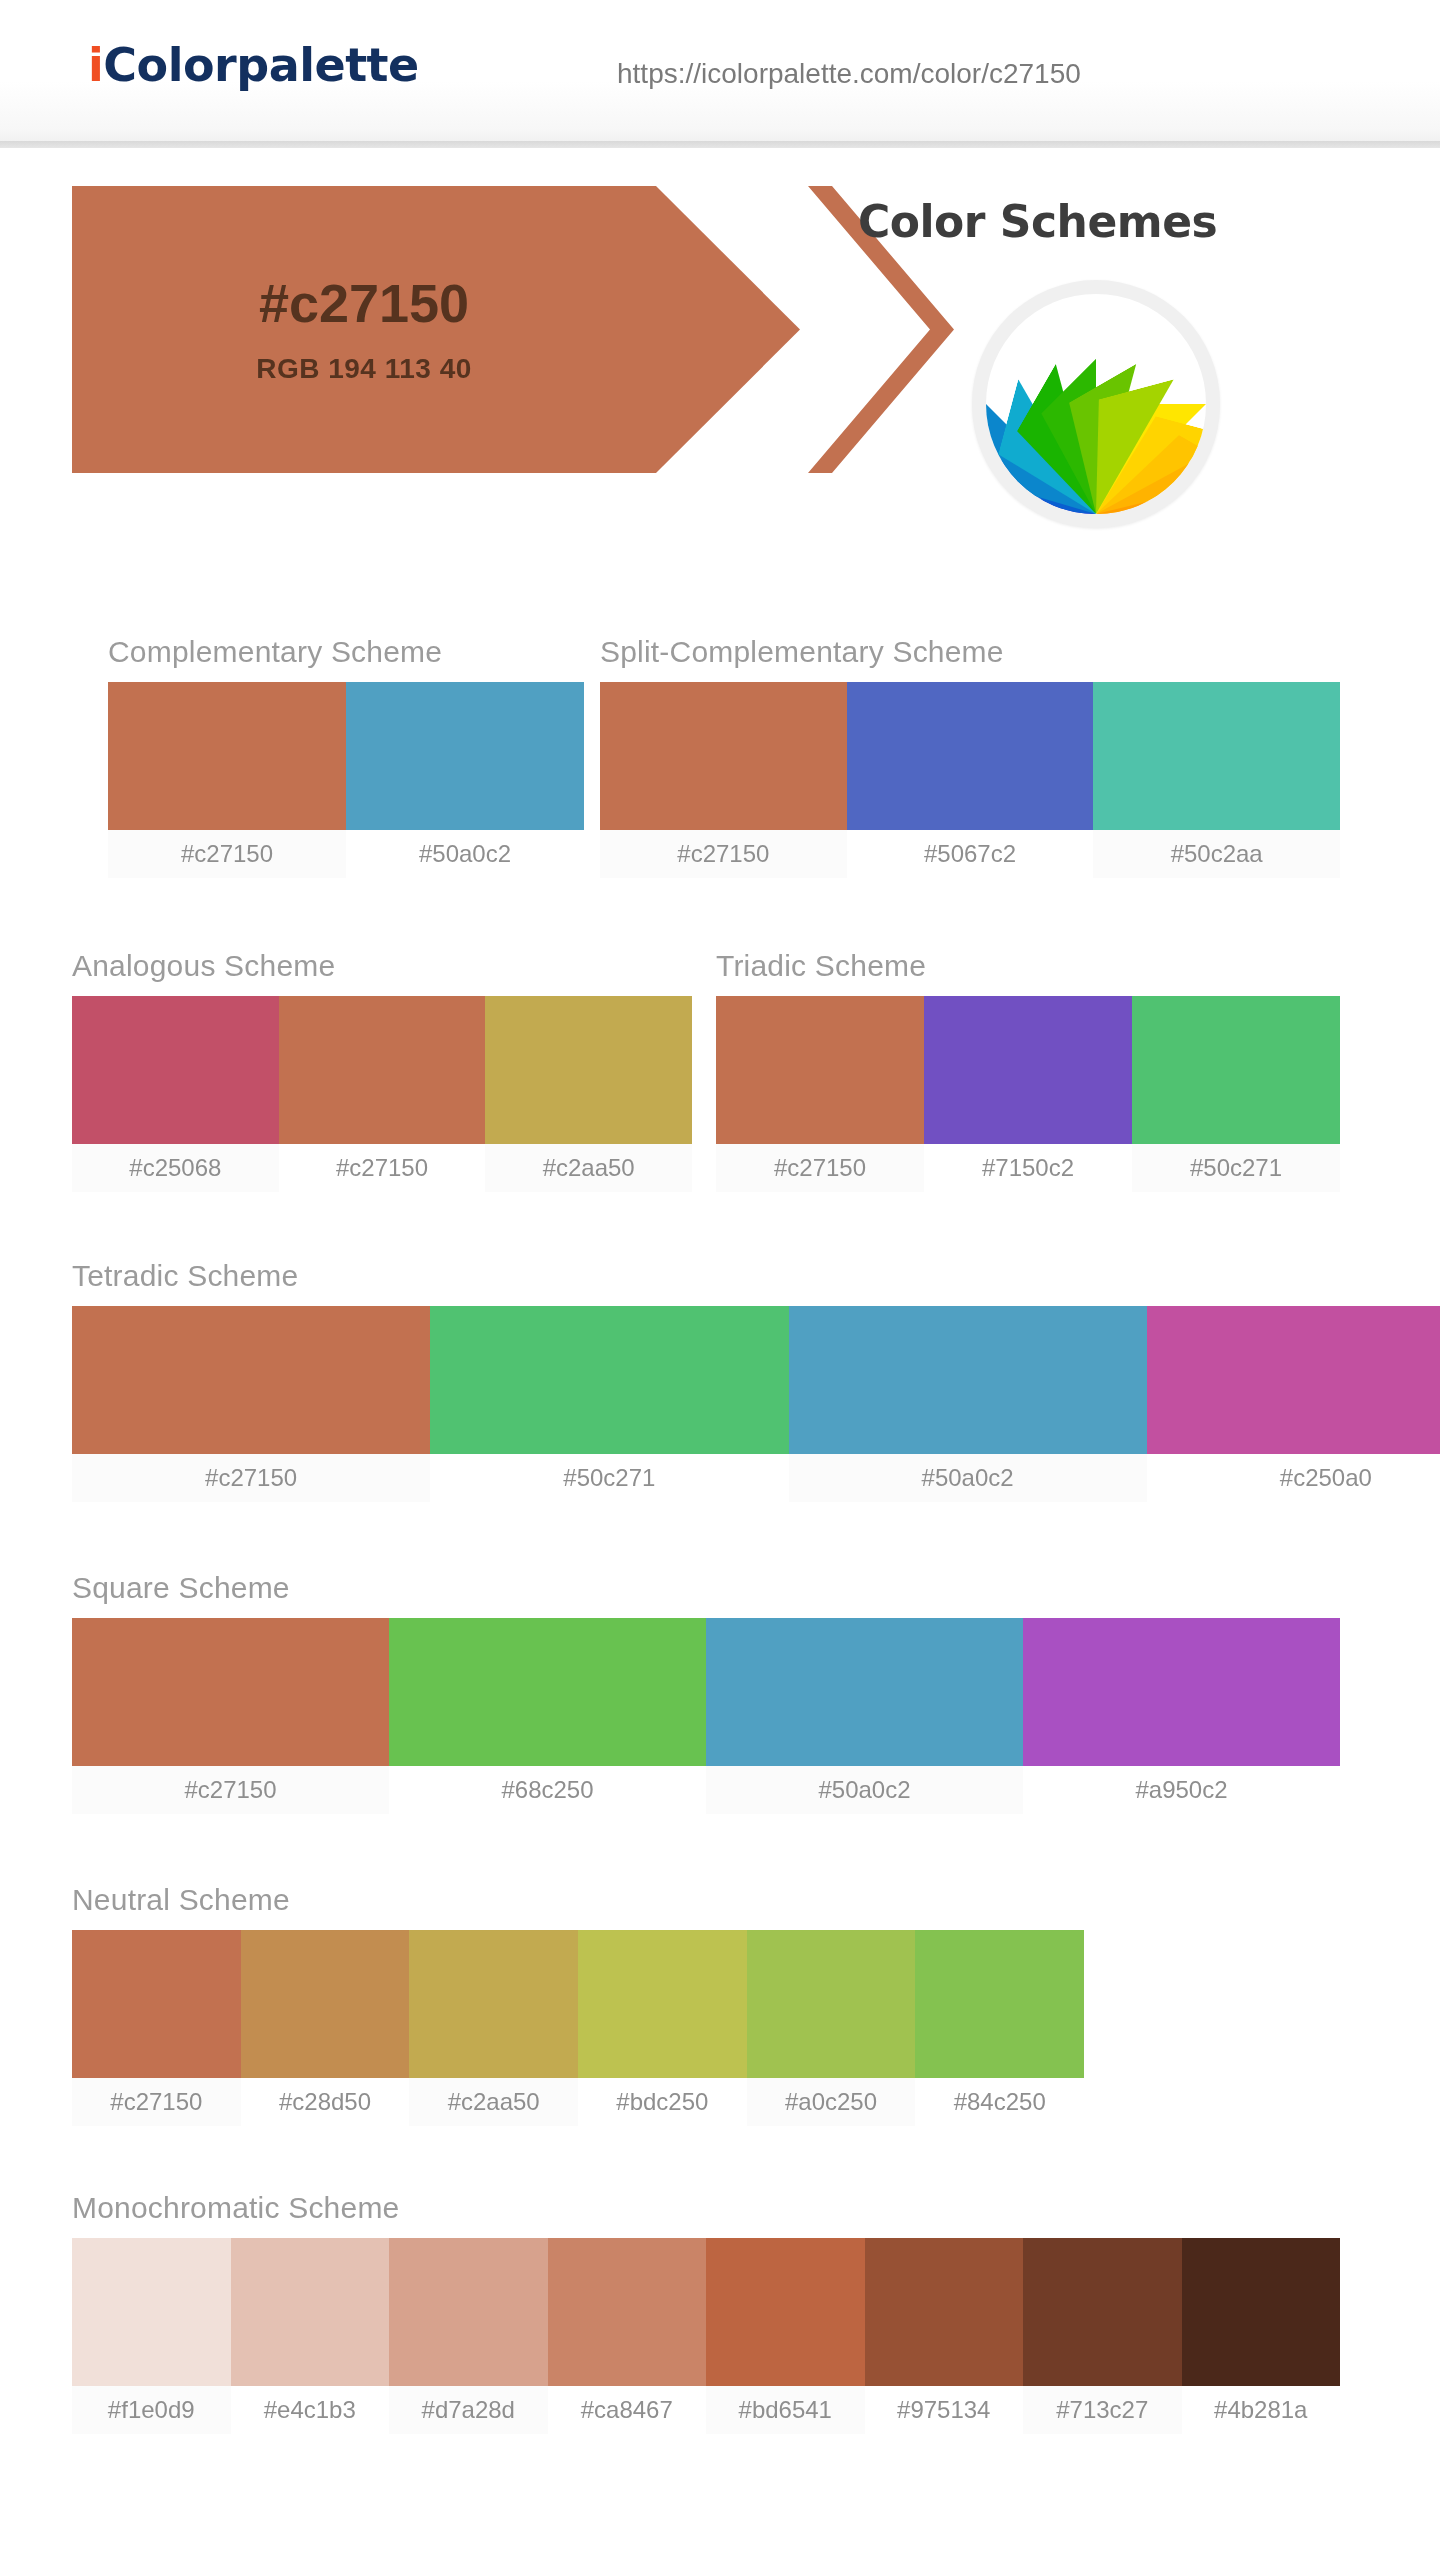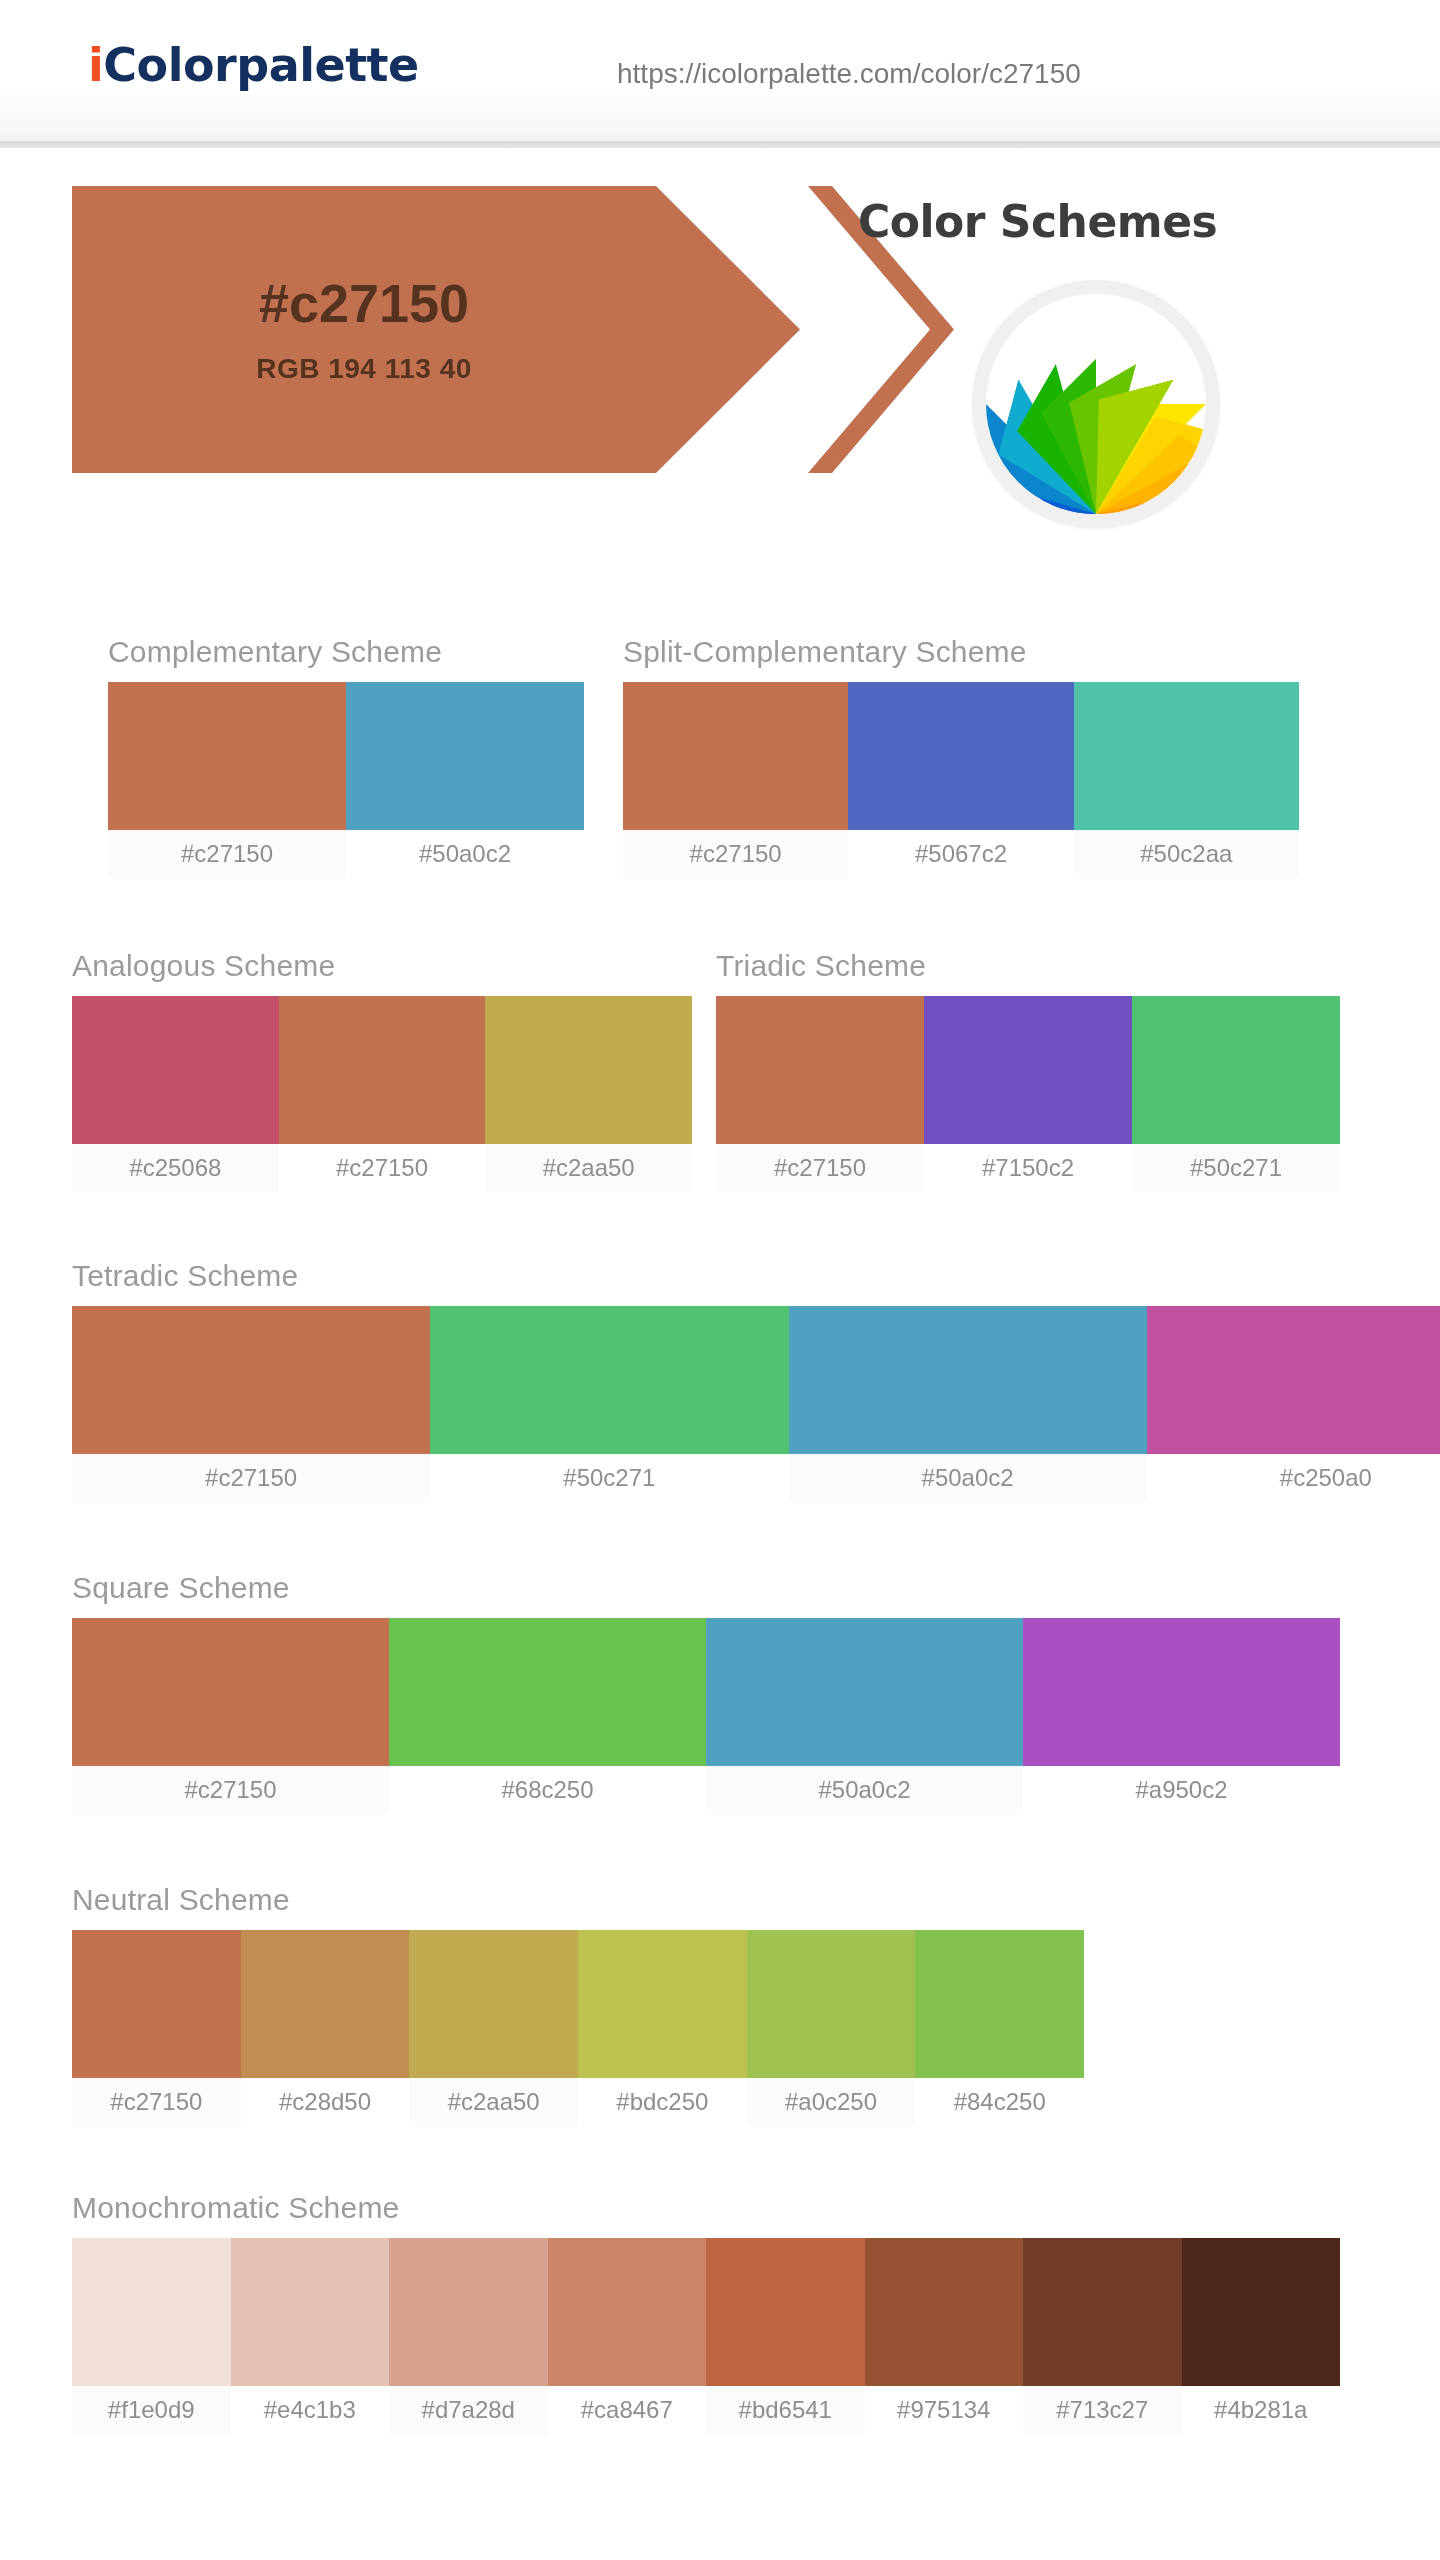--- a/index.html
+++ b/index.html
@@ -280,21 +280,21 @@
           <div class="swatch-col">
             <div class="swatch-chip" style="background: rgb(194, 113, 80); height: 148px;"></div>
             <div class="swatch-label">#c27150</div>
           </div>
           <div class="swatch-col">
             <div class="swatch-chip" style="background: rgb(80, 160, 194); height: 148px;"></div>
             <div class="swatch-label">#50a0c2</div>
           </div>
         </div>
       </div>
-      <div class="scheme" style="left: 600px; top: 634px; width: 676px; margin-left: 23px;">
+      <div class="scheme" style="left: 600px; top: 634px; width: 740px;">
         <div class="scheme-title">Split-Complementary Scheme</div>
         <div class="swatch-row">
           <div class="swatch-col">
             <div class="swatch-chip" style="background: rgb(194, 113, 80); height: 148px;"></div>
             <div class="swatch-label">#c27150</div>
           </div>
           <div class="swatch-col">
             <div class="swatch-chip" style="background: rgb(80, 103, 194); height: 148px;"></div>
             <div class="swatch-label">#5067c2</div>
           </div>

